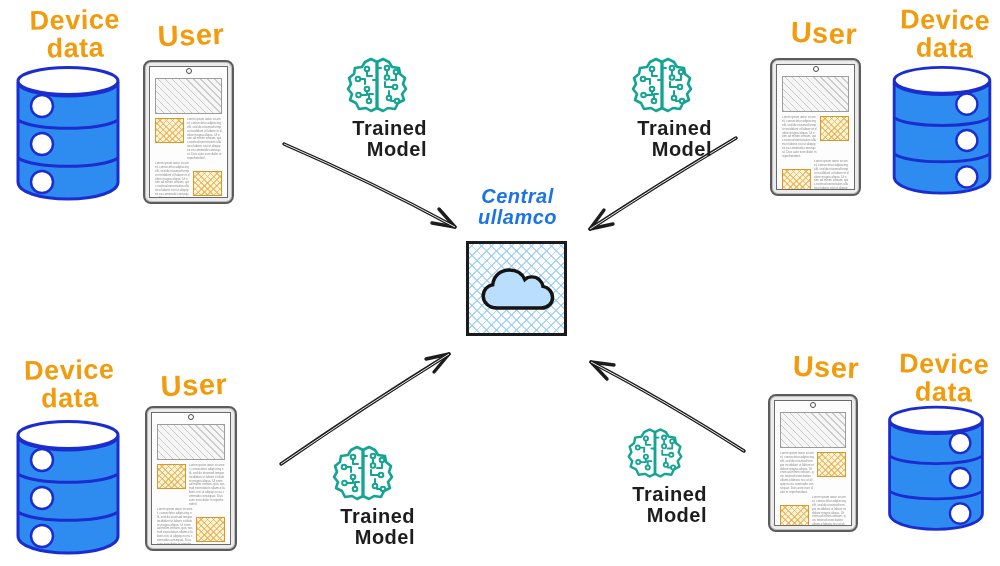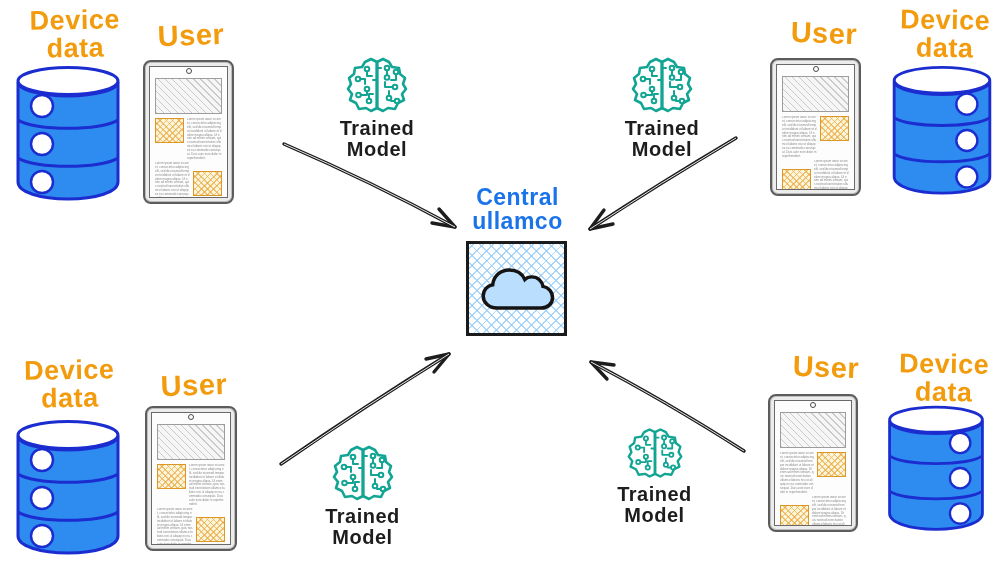--- a/index.html
+++ b/index.html
@@ -6,21 +6,21 @@
   #canvas{
     position:relative;width:1000px;height:566px;background:#ffffff;overflow:hidden;
     font-family:"Liberation Sans", sans-serif;
   }
   .abs{position:absolute;}
   
   .lbl{font-weight:700;text-align:center;line-height:1.04;letter-spacing:.5px;}
   .lbl span{display:block;}
   .lbl-orange{color:#F29B0D;}
   .lbl-blue{color:#1A73E8;}
-  .lbl-dark{color:#1d1d1d;}
+  .lbl-dark{color:#1d1d1d;text-align:right;}
   
   .server-box{
     border:3px solid #1b1b1b;
     background:
       repeating-linear-gradient(45deg, rgba(144,202,249,.75) 0 1.3px, transparent 1.3px 7px),
       repeating-linear-gradient(-45deg, rgba(144,202,249,.75) 0 1.3px, transparent 1.3px 7px),
       #ffffff;
     display:flex;align-items:center;justify-content:center;
     box-sizing:border-box;
   }
@@ -135,21 +135,21 @@
       </g>
     </g>
     <g stroke="#ffffff" stroke-width="1" fill="none" opacity="0.9">
       <path d="M284 144 Q372 182 455 227"></path>
       <path d="M736 138 Q660 183 590 229"></path>
       <path d="M281 464 Q365 406 449 354"></path>
       <path d="M744 451 Q664 400 591 362"></path>
     </g>
   </svg>
 
-  <div class="abs lbl lbl-blue" style="left:460px;top:186px;width:115px;font-size:23px;">
+  <div class="abs lbl lbl-blue" style="left:460px;top:186px;width:115px;font-size:20px;font-style:italic;">
     <span>Central</span>
     <span>ullamco</span>
   </div>
   <div class="abs server-box" style="left:466px;top:241px;width:101px;height:95px;">
     <svg width="80" height="52" viewBox="0 0 90 60">
         <use href="#cloud"></use>
       </svg>
   </div>
 
   <div class="abs lbl lbl-orange" style="left:10px;top:6px;width:130px;font-size:27px;transform:rotate(-1deg);">

